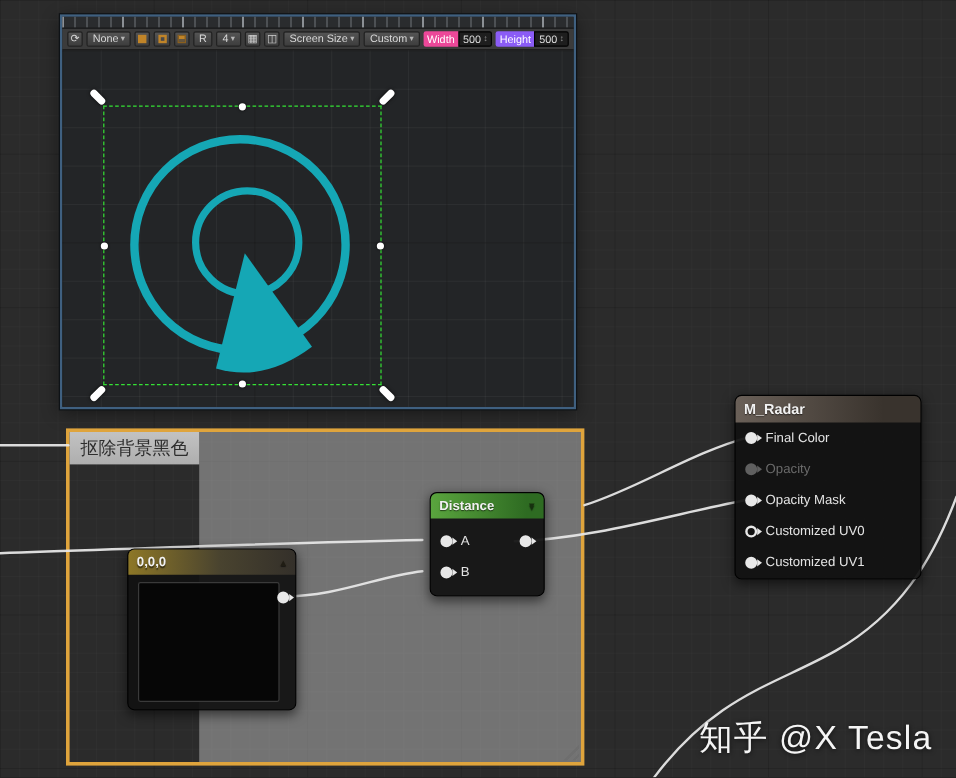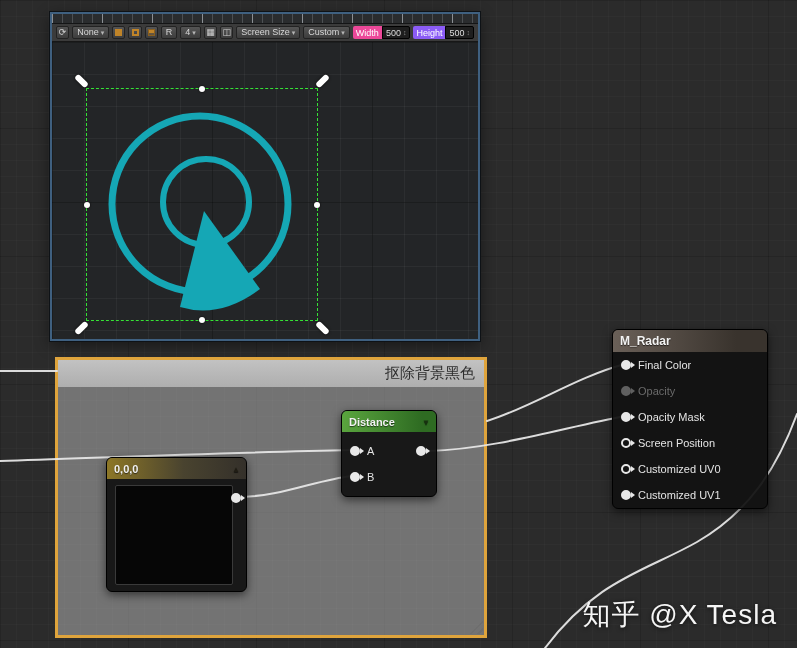--- a/index.html
+++ b/index.html
@@ -79,21 +79,21 @@
   .h-br { right: -13px; bottom: -11px; transform: rotate(45deg); }
   .h-dot { position: absolute; width: 6px; height: 6px; border-radius: 50%; background: #fff; box-shadow: 0 0 2px #000; }
   .h-t { left: 50%; top: -3px; transform: translateX(-50%); }
   .h-b { left: 50%; bottom: -3px; transform: translateX(-50%); }
   .h-l { top: 50%; left: -3px; transform: translateY(-50%); }
   .h-r { top: 50%; right: -3px; transform: translateY(-50%); }
 
   
   .comment {
     position: absolute; left: 55px; top: 357px; width: 432px; height: 281px;
-    border: 3px solid #dfa43c; z-index: 2; display: flex; flex-direction: column; text-align: right;
+    border: 3px solid #dfa43c; z-index: 2; display: flex; flex-direction: row;
   }
   .comment-header {
     height: 27px; flex: none; background: linear-gradient(#c2c2c2, #aeaeae);
     color: #2e2e2e; font-size: 15px; padding: 4px 9px;
   }
   .comment-body { flex: 1; background: rgba(203,203,203,0.45); position: relative; }
   .grip {
     position: absolute; right: 1px; bottom: 1px; width: 14px; height: 14px;
     background: repeating-linear-gradient(135deg, rgba(110,110,110,.95) 0 2px, transparent 2px 5px);
     clip-path: polygon(100% 0, 100% 100%, 0 100%);
@@ -125,21 +125,21 @@
   .pin::after {
     content: ""; position: absolute; left: 8px; top: 0px;
     border-left: 4px solid #e8e8e8; border-top: 3px solid transparent; border-bottom: 3px solid transparent;
   }
   .pin.dim::after { border-left-color: #606060; }
 
   .pin-row { display: flex; align-items: center; gap: 7px; height: 26px; padding: 0 8px; }
   .pin-row .lbl { font-size: 11px; color: #e4e4e4; }
   .pin-row.dim-row .lbl { color: #6a6a6a; }
 
-  .node-distance { left: 341px; top: 410px; width: 96px; }
+  .node-distance { left: 358px; top: 410px; width: 96px; }
   .node-distance .rows { padding: 6px 0; }
   .node-const { left: 106px; top: 457px; width: 141px; height: 135px; }
   .swatch {
     position: absolute; left: 8px; top: 27px; width: 118px; height: 100px;
     background: #060606; border: 1px solid #3a3a3a; border-radius: 2px;
   }
   .out-pin { position: absolute; }
   .node-result { left: 612px; top: 329px; width: 156px; }
 
   .watermark {
@@ -276,24 +276,20 @@
       <div class="pin-row dim-row">
         <span class="pin dim"></span>
         <span class="lbl">Opacity</span>
       </div>
       <div class="pin-row">
         <span class="pin filled"></span>
         <span class="lbl">Opacity Mask</span>
       </div>
       <div class="pin-row">
         <span class="pin hollow"></span>
-        <span class="lbl">Screen Position</span>
-      </div>
-      <div class="pin-row">
-        <span class="pin hollow"></span>
         <span class="lbl">Customized UV0</span>
       </div>
       <div class="pin-row">
         <span class="pin filled"></span>
         <span class="lbl">Customized UV1</span>
       </div>
     </div>
   </div>
 
   <div class="watermark">知乎 @X Tesla</div>

